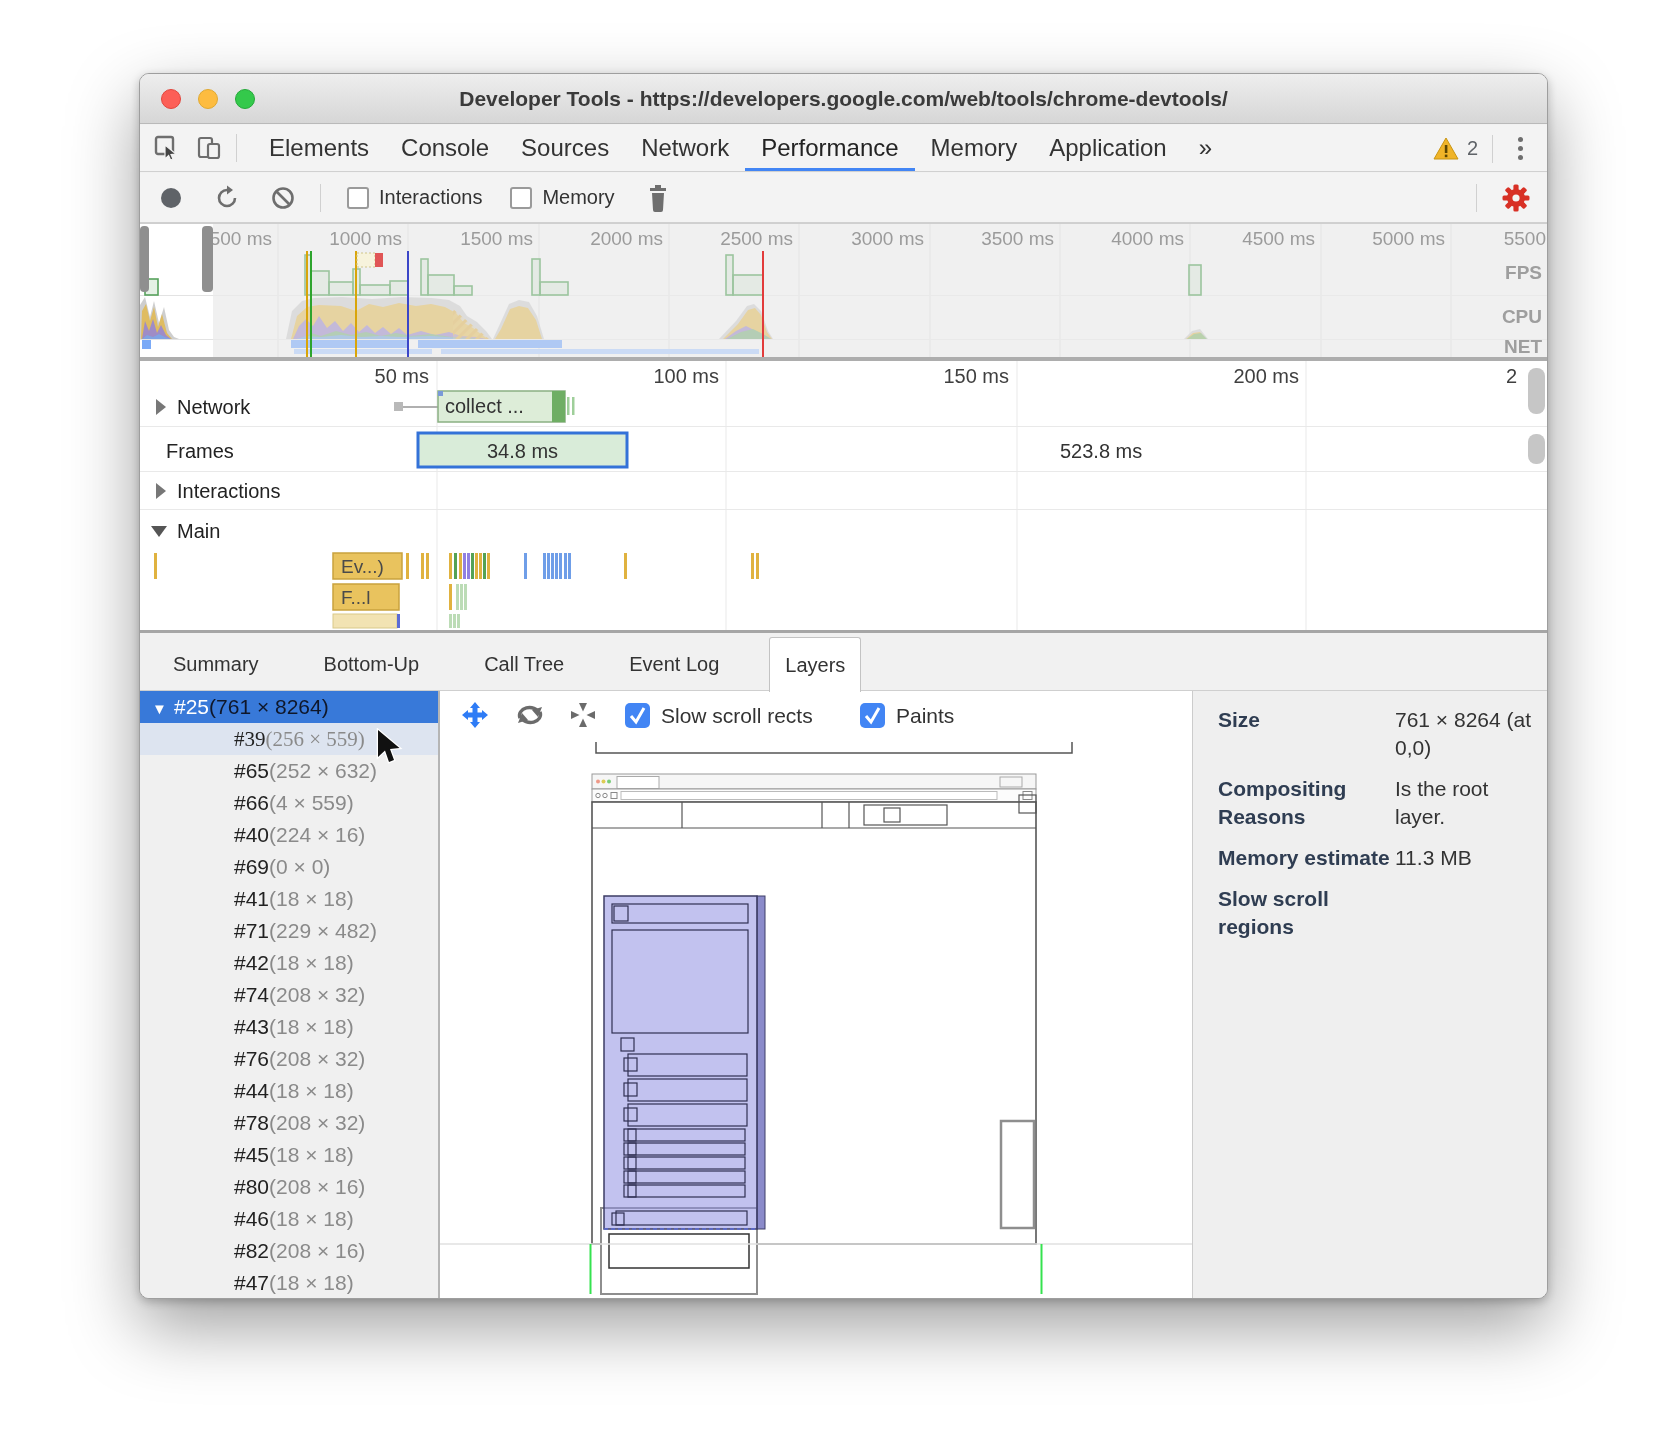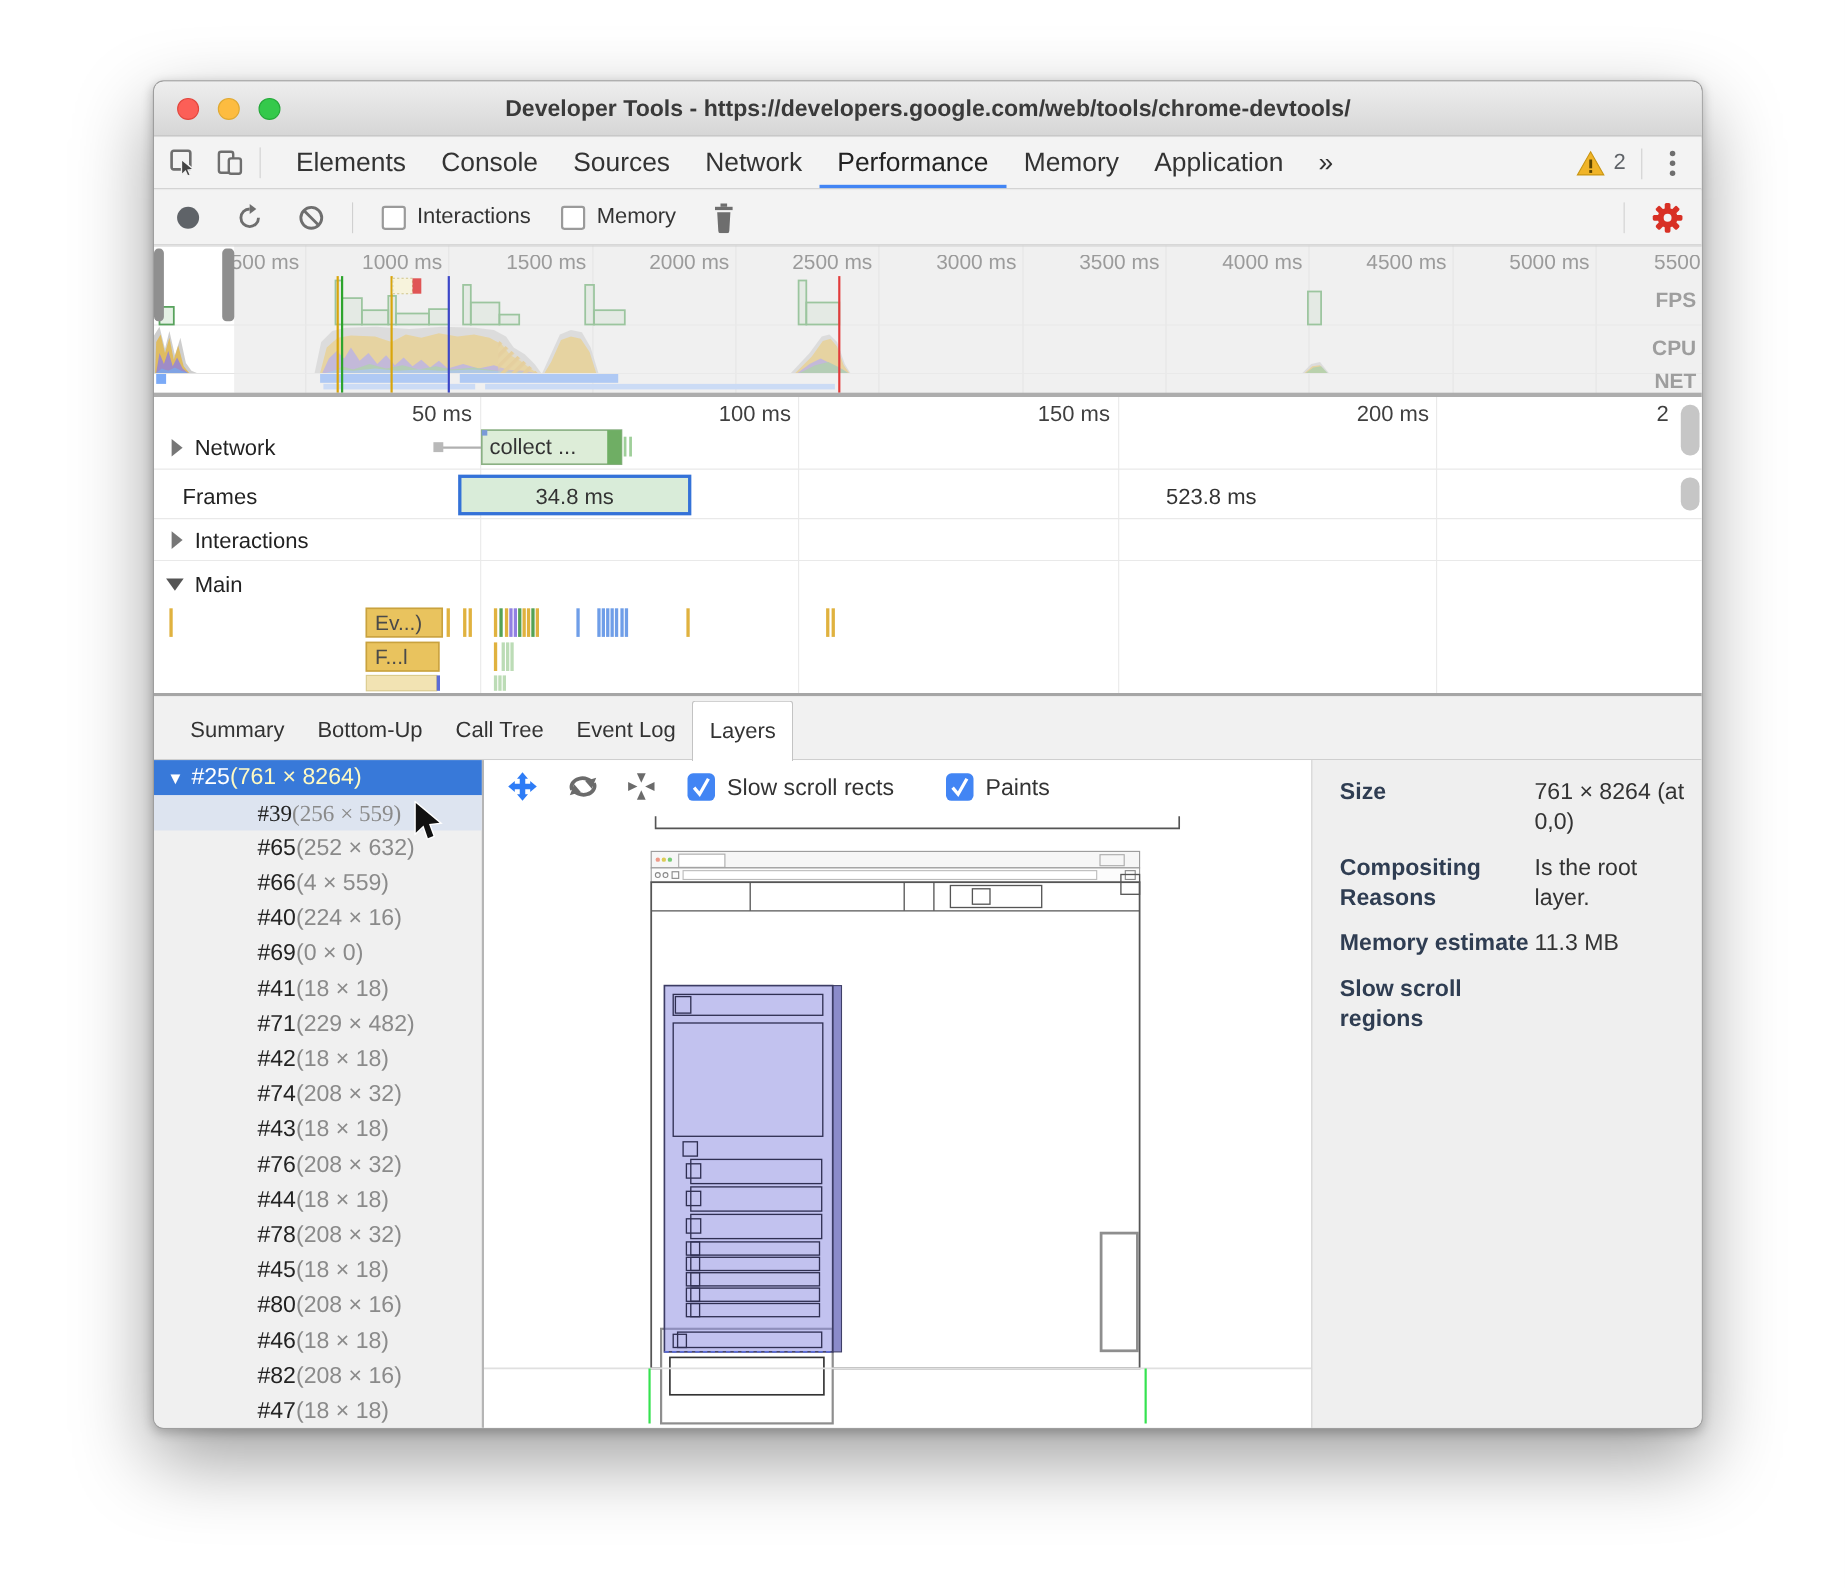--- a/index.html
+++ b/index.html
@@ -38,34 +38,34 @@
            border-bottom:1px solid #d0d0d0;display:flex;align-items:center;}
   .tool-btn{width:34px;height:34px;display:flex;align-items:center;justify-content:center;cursor:pointer;}
   .chk{width:22px;height:22px;border:2px solid #9a9a9a;border-radius:3px;background:#fff;cursor:pointer;}
   .chk-label{font-size:20px;color:#333;margin-left:10px;}
   #gear-wrap{position:absolute;right:14px;top:7px;display:flex;align-items:center;height:36px;}
   
   #overview-wrap{position:absolute;left:0;top:149px;width:100%;height:158px;}
   #flame-wrap{position:absolute;left:0;top:287px;width:100%;height:269px;background:#fff;}
   #midline{position:absolute;left:0;top:556px;width:100%;height:3px;background:#a6a6a6;}
   #bottom-tabs{position:absolute;left:0;top:559px;width:100%;height:58px;background:#f1f1f1;
-               border-bottom:1px solid #cfcfcf;display:flex;align-items:stretch;padding-left:18px;}
+               border-bottom:1px solid #cfcfcf;display:flex;align-items:stretch;padding-left:18px;gap:35px;}
   .btab{padding:0 15px;display:flex;align-items:center;font-size:20px;color:#333;cursor:pointer;margin-top:6px;}
   .btab.active{background:#fff;border:1px solid #c3c3c3;border-bottom:none;margin-top:4px;
                border-radius:3px 3px 0 0;position:relative;z-index:2;height:55px;}
   
   #layers{position:absolute;left:0;top:617px;width:100%;height:609px;display:flex;}
   #layer-tree{width:322px;height:100%;background:#f0f0f0;border-right:2px solid #b5b5b5;position:relative;overflow:hidden;}
   .trow{position:absolute;left:0;width:322px;height:32px;line-height:32px;font-size:21px;color:#222;
         white-space:nowrap;cursor:pointer;}
   .trow .lid{color:#222;}
   .trow .ldim{color:#8a8a8a;}
   .trow.sel{background:#3879d9;}
   .trow.sel .lid,.trow.sel .exp{color:#fff;}
-  .trow.sel .ldim{color:#fef9c3;}
+  .trow.sel .ldim{color:#0f172a;}
   .trow.hov{background:#dde4f0;border-radius:0 16px 16px 0;width:314px;}
   .exp{display:inline-block;width:22px;margin-left:12px;color:#555;font-size:15px;}
   .tindent0{padding-left:0;}
   .tindent1{padding-left:60px;}
   #layer-viewport{width:752px;height:100%;background:#fff;position:relative;}
   #layer-details{flex:1;height:100%;background:#efefef;border-left:1px solid #cccccc;padding:15px 12px 0 25px;}
   .drow{display:flex;margin-bottom:13px;}
   .dlabel{width:177px;font-size:21px;font-weight:bold;color:#2f3d52;line-height:28px;}
   .dvalue{width:140px;font-size:21px;color:#333;line-height:28px;}
   #cursor{position:absolute;left:375px;top:728px;z-index:50;pointer-events:none;}

